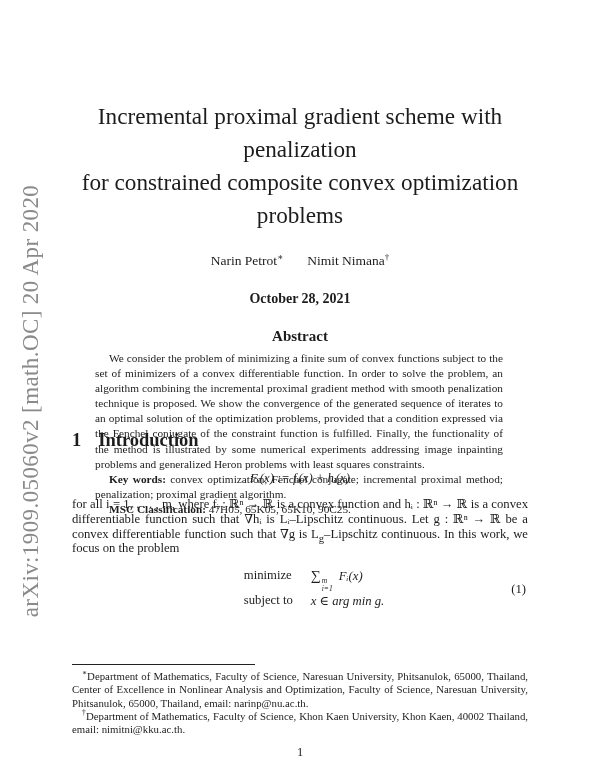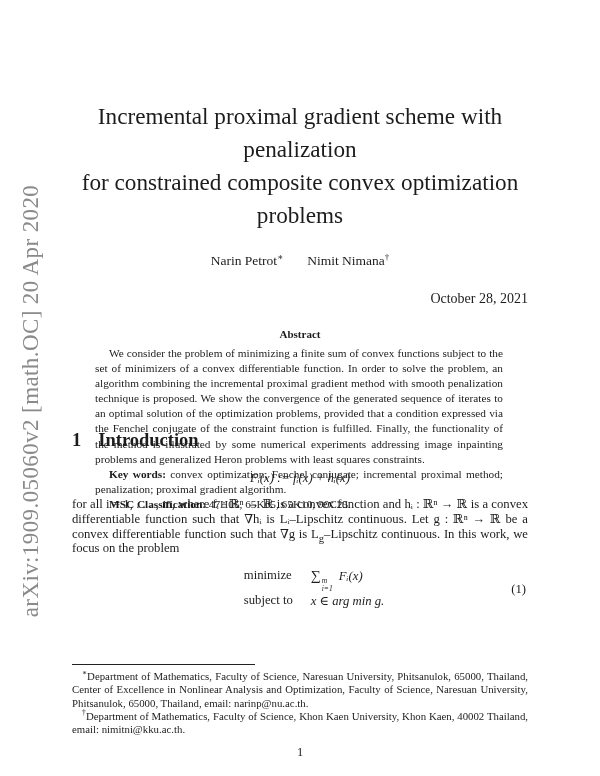--- a/index.html
+++ b/index.html
@@ -15,22 +15,22 @@
     position:absolute; left:31px; top:401px;
     transform:translate(-50%,-50%) rotate(-90deg);
     white-space:nowrap; font-size:23px; letter-spacing:0.4px; color:#8a8a8a;
   }
 
   
   #header-block { top:100px; }
   .title-line { text-align:center; font-size:23.2px; line-height:33px; }
   .authors-row { margin-top:21px; display:flex; justify-content:center; gap:24px; font-size:13.5px; }
   .authors-row sup { font-size:9px; }
-  .paper-date { margin-top:22px; text-align:right; font-size:14px; }
-  .abstract-heading { margin-top:21px; text-align:center; font-size:11px; font-weight:bold; }
+  .paper-date { margin-top:22px; text-align:center; font-size:14px;font-weight:bold; }
+  .abstract-heading { margin-top:21px; text-align:center; font-size:15px; font-weight:bold; }
   .abstract-body, .kw-line, .msc-line {
     margin-left:23px; margin-right:25px; font-size:11.3px; line-height:15.1px;
     text-align:justify; text-indent:14px;
   }
   .abstract-body { margin-top:6px; }
   .kw-line b, .msc-line b { font-weight:bold; }
 
   
   #section-block { top:430px; }
   .section-heading { font-size:18.5px; font-weight:bold; }

